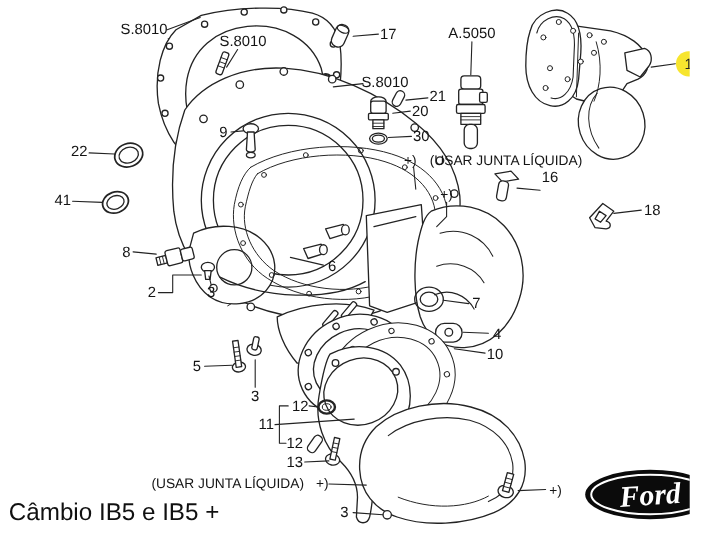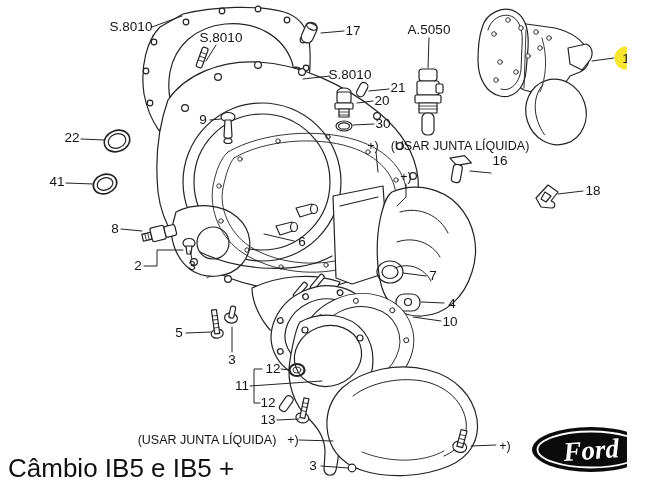--- a/index.html
+++ b/index.html
@@ -12,21 +12,21 @@
     position:absolute;transform:translate(-50%,-50%);
     font-size:13.5px;line-height:1;color:#141414;white-space:nowrap;
   }
   .note{font-size:12.5px;}
   .hotspot{
     width:23px;height:23px;border-radius:50%;
     display:flex;align-items:center;justify-content:center;
     font-size:13.5px;color:#222;
   }
   .title{
-    position:absolute;left:8px;top:453px;font-size:26px;color:#101010;
+    position:absolute;left:8px;top:453px;font-size:22px;color:#101010;
     white-space:nowrap;letter-spacing:0px;
   }
   .ford{position:absolute;left:531px;top:426px;width:120px;height:47px;}
 </style>
 </head>
 <body>
 
 <div class="stage">
 
   <svg width="658" height="488" viewBox="0 0 658 488">

